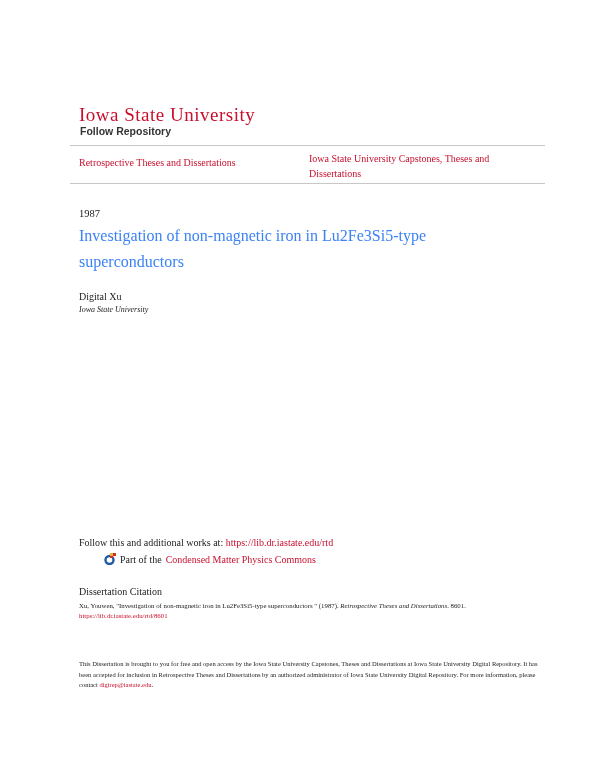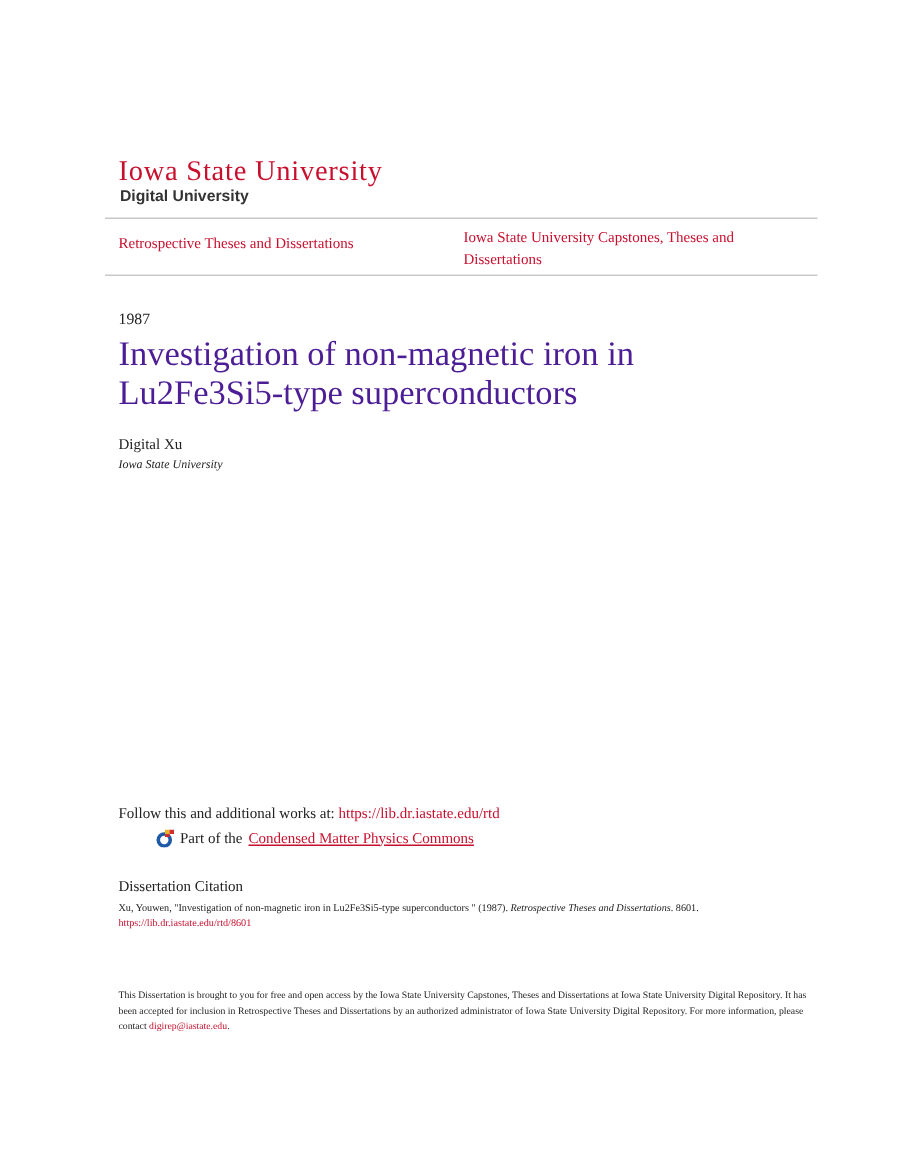--- a/index.html
+++ b/index.html
@@ -5,37 +5,37 @@
     html, body { margin: 0; padding: 0; background: #ffffff; }
     body { width: 600px; height: 776px; position: relative; overflow: hidden; font-family: "DejaVu Serif", serif; color: #222; }
     .abs { position: absolute; }
     .logo-main { left: 79px; top: 104px; font-family: "Liberation Serif", serif; font-size: 19px; letter-spacing: 0.5px; color: #c8102e; white-space: nowrap; }
     .logo-sub { left: 80px; top: 125px; font-family: "Liberation Sans", sans-serif; font-weight: bold; font-size: 10.5px; color: #333; }
     .rule { left: 70px; width: 475px; height: 1px; background: #c8c8c8; }
     .link-red { color: #c8102e; }
     .hdr-left { left: 79px; top: 157px; font-size: 10px; color: #c8102e; font-family: "Liberation Serif", serif; }
     .hdr-right { right: 61px; top: 151px; width: 230px; font-size: 10px; line-height: 15px; color: #c8102e; font-family: "Liberation Serif", serif; }
     .year { left: 79px; top: 208px; font-size: 10.5px; font-family: "Liberation Serif", serif; }
-    .title { left: 79px; top: 223px; width: 380px; font-size: 23px; line-height: 26px; font-family: "Liberation Serif", serif; color: #4c1d95; }
+    .title { left: 79px; top: 223px; width: 380px; font-size: 16px; line-height: 26px; font-family: "Liberation Serif", serif; color: #3b82f6; }
     .author { left: 79px; top: 291px; font-size: 10px; font-family: "Liberation Serif", serif; }
     .affil { left: 79px; top: 305px; font-size: 8px; font-style: italic; font-family: "Liberation Serif", serif; }
     .follow { left: 79px; top: 537px; font-size: 10px; font-family: "Liberation Serif", serif; white-space: nowrap; }
     .partof { left: 79px; top: 553px; font-size: 10px; font-family: "Liberation Serif", serif; white-space: nowrap; display: flex; align-items: center; gap: 4px; margin-left: 25px; }
-    .partof a { text-decoration: underline; color: #c8102e; }
+    .partof a { color: #c8102e; }
     .icon-commons { width: 12px; height: 12px; position: relative; display: inline-block; }
     .rec-title { left: 79px; top: 586px; font-size: 10px; font-family: "Liberation Serif", serif; }
     .citation { left: 79px; top: 601px; width: 470px; font-size: 6.8px; line-height: 10px; font-family: "Liberation Serif", serif; }
     .citation i { font-style: italic; }
     .footer { left: 79px; top: 659px; width: 470px; font-size: 6.5px; line-height: 10.5px; font-family: "Liberation Serif", serif; }
   </style>
 </head>
 <body>
 
 <div class="abs logo-main">Iowa State University</div>
-<div class="abs logo-sub">Digital University</div>
+<div class="abs logo-sub">Follow Repository</div>
 
 <div class="abs rule" style="top:145px"></div>
 <div class="abs hdr-left">Retrospective Theses and Dissertations</div>
 <div class="abs hdr-right">Iowa State University Capstones, Theses and Dissertations</div>
 <div class="abs rule" style="top:183px"></div>
 
 <div class="abs year">1987</div>
 <div class="abs title">Investigation of non-magnetic iron in Lu2Fe3Si5-type superconductors</div>
 <div class="abs author">Digital Xu</div>
 <div class="abs affil">Iowa State University</div>

